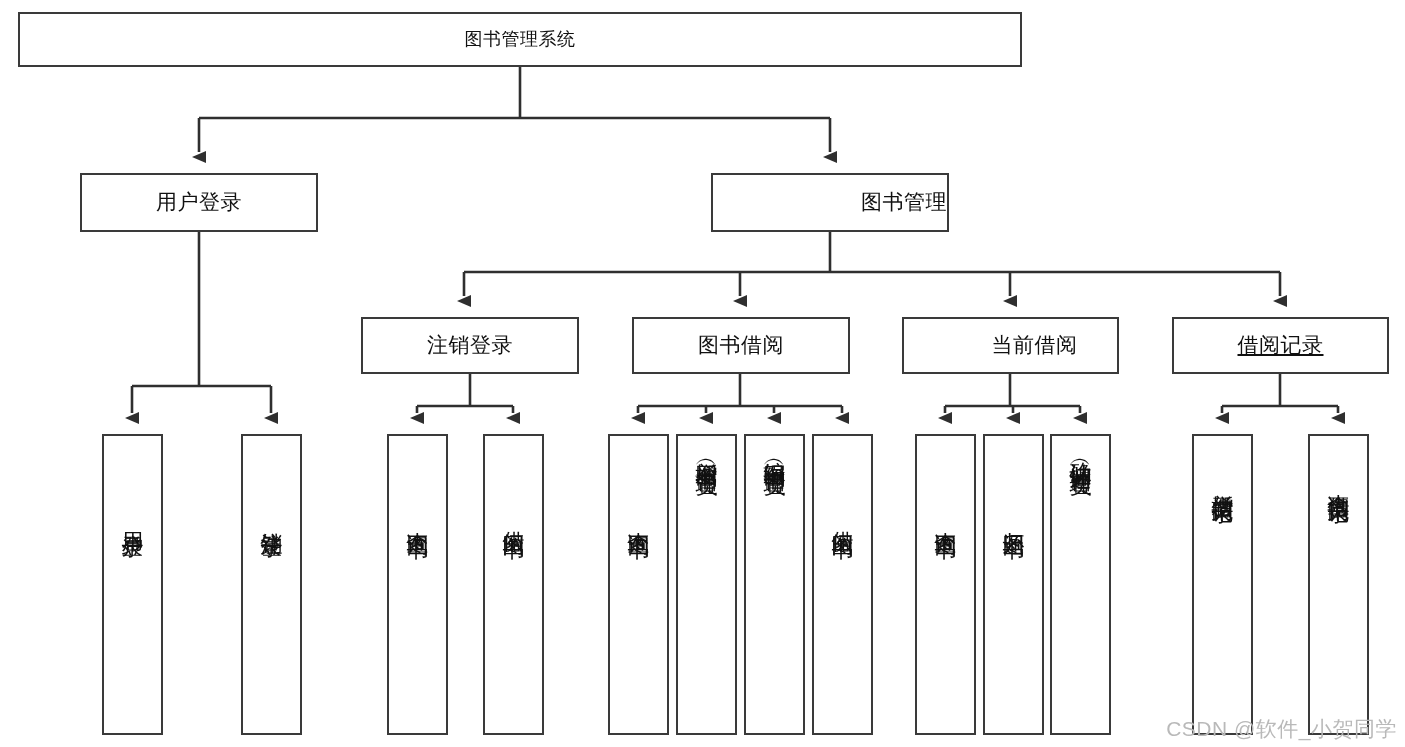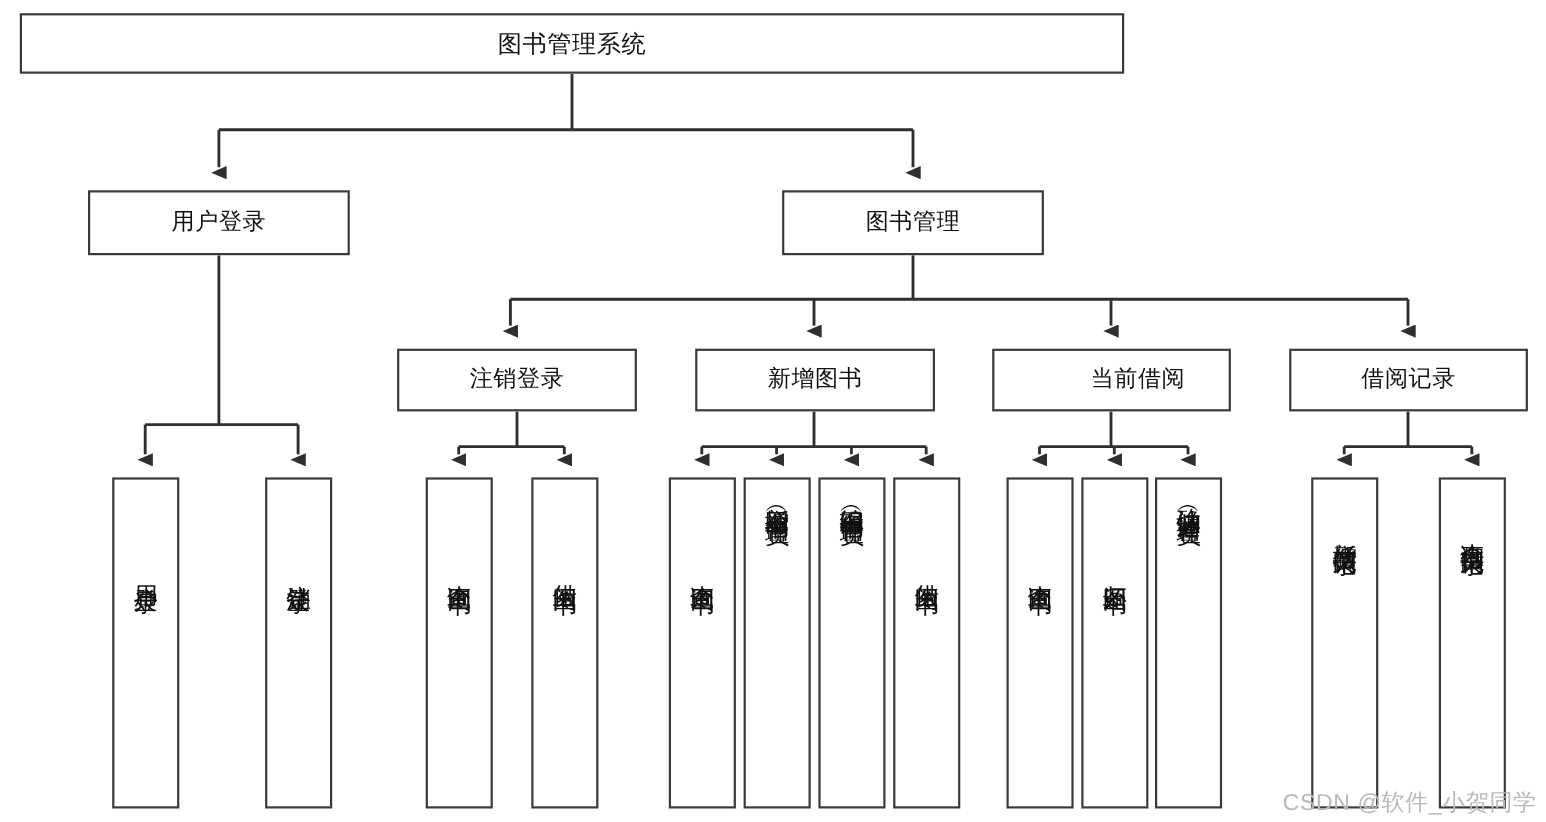--- a/index.html
+++ b/index.html
@@ -50,21 +50,21 @@
     padding-top: 0;
   }
   .node.vert .label {
     writing-mode: vertical-rl;
     text-orientation: upright;
     font-size: 22px;
     letter-spacing: 2px;
     line-height: 1;
   }
   #root-node .label {
-    font-size: 22px;
+    font-size: 18px;
   }
   .watermark {
     position: absolute;
     right: 8px;
     bottom: 4px;
     font-size: 21px;
     color: #b9b9b9;
     white-space: nowrap;
     letter-spacing: 0.5px;
   }
@@ -125,37 +125,37 @@
   </svg>
 
   <div class="node horiz" id="root-node" style="left:18px; top:12px; width:1004px; height:55px;">
     <span class="label">图书管理系统</span>
   </div>
 
   <div class="node horiz" style="left:80px; top:173px; width:238px; height:59px;">
     <span class="label">用户登录</span>
   </div>
 
-  <div class="node horiz" style="left:711px; top:173px; width:238px; height:59px;">
+  <div class="node horiz" style="left:711px; top:173px; width:238px; height:59px;justify-content:flex-end;">
     <span class="label">图书管理</span>
   </div>
 
   <div class="node horiz" style="left:361px; top:317px; width:218px; height:57px;">
     <span class="label">注销登录</span>
   </div>
 
   <div class="node horiz" style="left:632px; top:317px; width:218px; height:57px;">
-    <span class="label">新增图书</span>
+    <span class="label">图书借阅</span>
   </div>
 
   <div class="node horiz" style="left:902px; top:317px; width:217px; height:57px;padding-left:48px;">
     <span class="label">当前借阅</span>
   </div>
 
-  <div class="node horiz" style="left:1172px; top:317px; width:217px; height:57px;">
+  <div class="node horiz" style="left:1172px; top:317px; width:217px; height:57px;text-decoration:underline;">
     <span class="label">借阅记录</span>
   </div>
 
   <div class="node vert" style="left:102px; top:434px; width:61px; height:301px; padding-top:78px;">
     <span class="label">用户登录</span>
   </div>
 
   <div class="node vert" style="left:241px; top:434px; width:61px; height:301px; padding-top:78px;">
     <span class="label">注销登录</span>
   </div>

